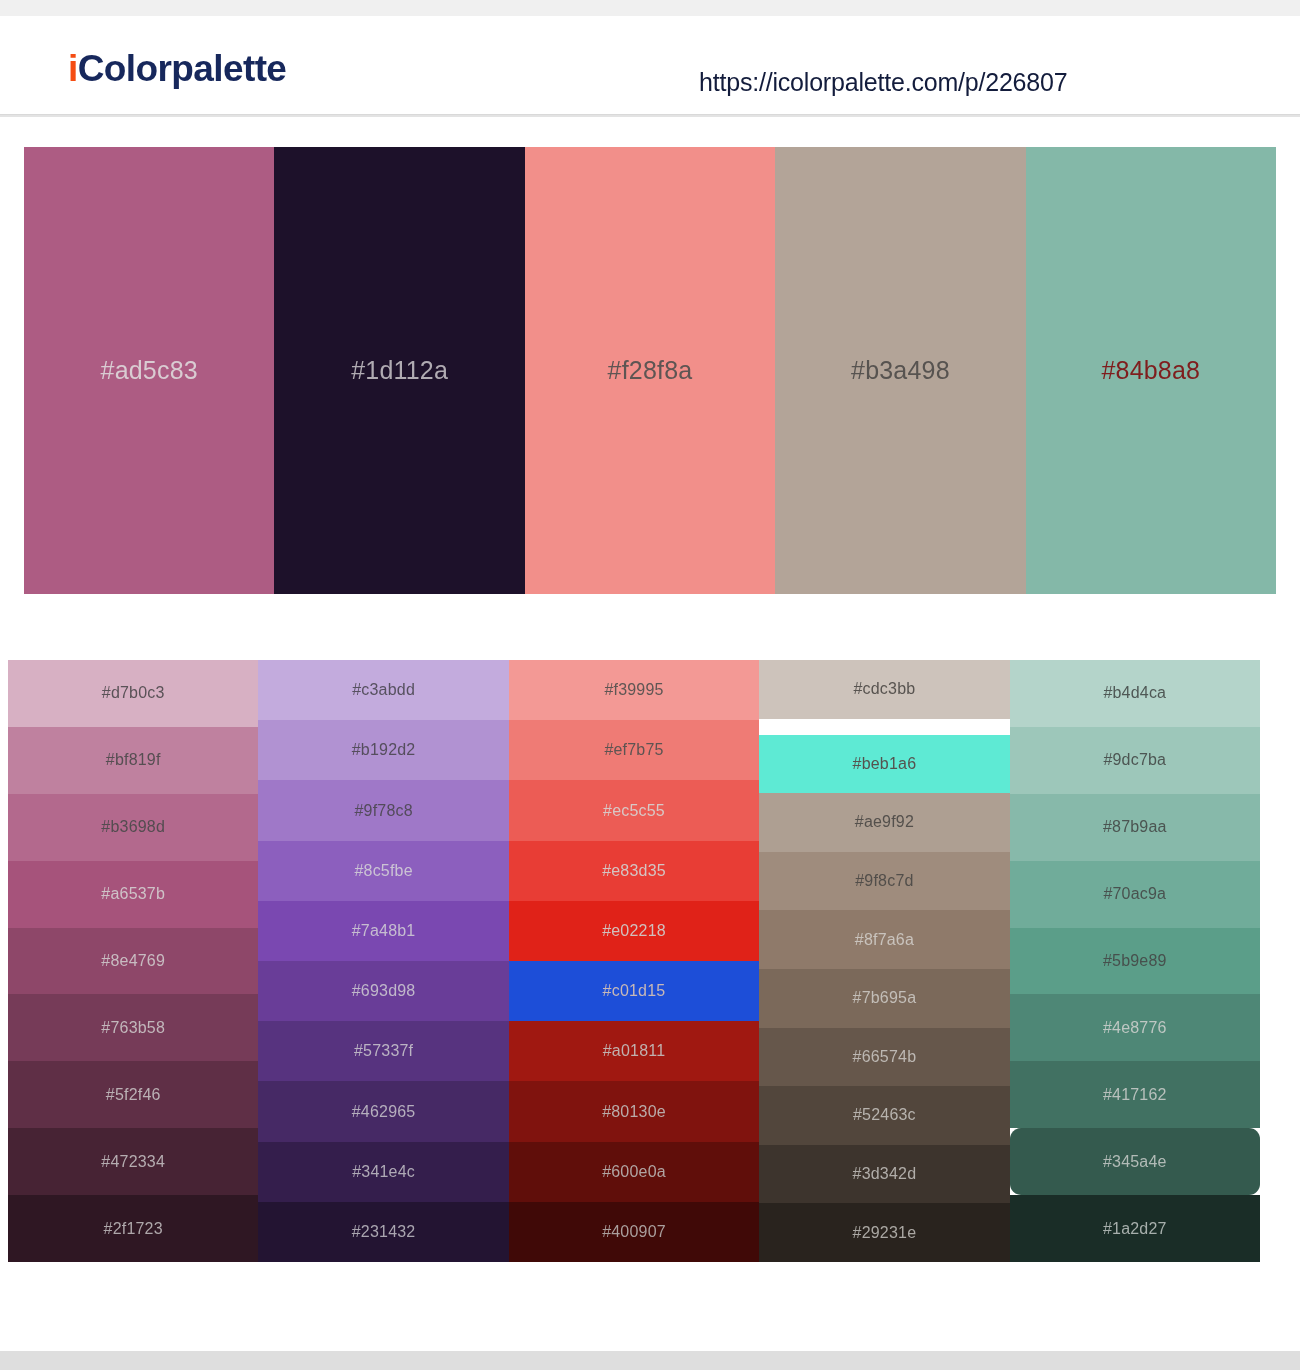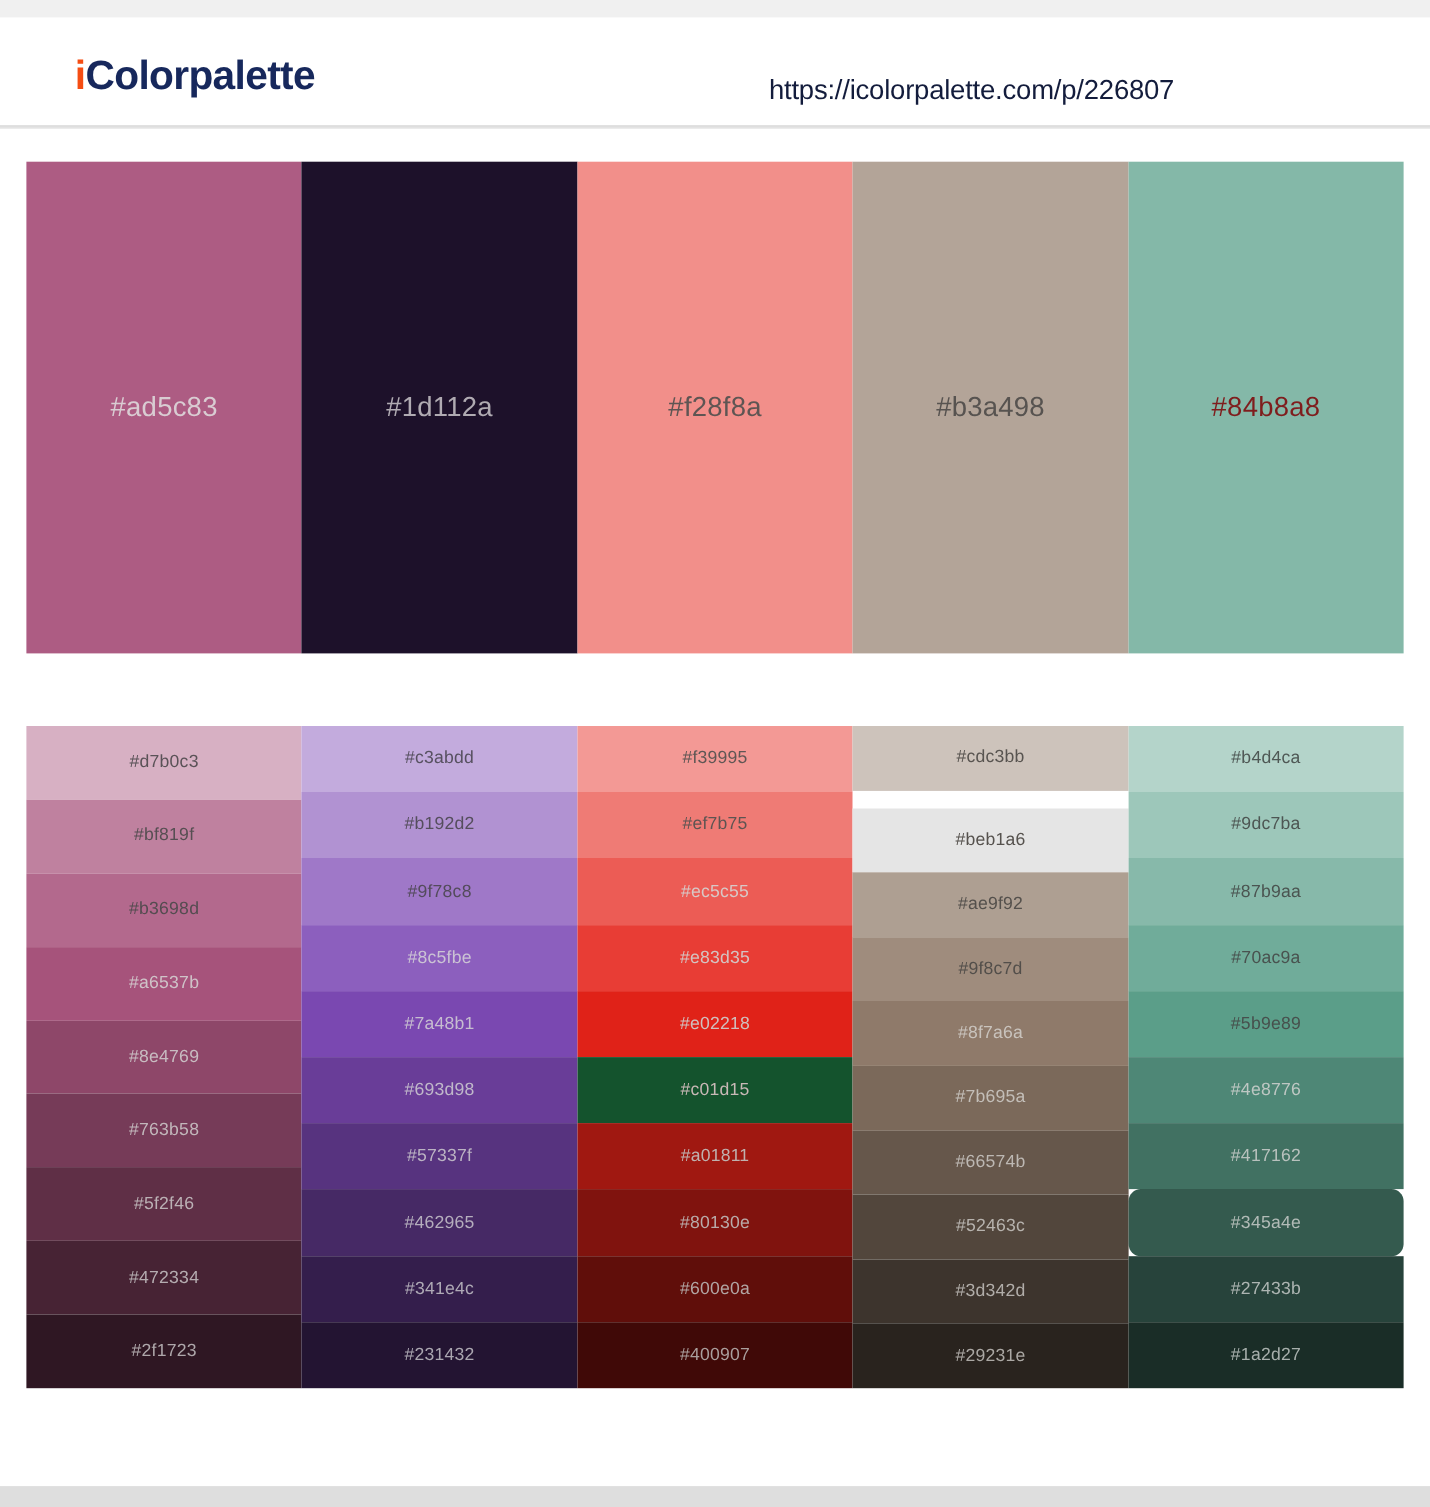--- a/index.html
+++ b/index.html
@@ -93,21 +93,21 @@
     font-family: "Liberation Sans", sans-serif;
     font-size: 25px;
     letter-spacing: 0.2px;
     line-height: 1;
     user-select: none;
   }
 
   
   .shades-grid {
     position: absolute;
-    left: 24px;
+    left: 8px;
     top: 660px;
     width: 1252px;
     height: 602px;
     display: flex;
   }
 
   .shade-col {
     flex: 1 1 0;
     display: flex;
     flex-direction: column;
@@ -191,47 +191,46 @@
         <div class="shade-cell" style="background: rgb(70, 41, 101); color: rgb(181, 174, 189);">#462965</div>
         <div class="shade-cell" style="background: rgb(52, 30, 76); color: rgb(175, 170, 182);">#341e4c</div>
         <div class="shade-cell" style="background: rgb(35, 20, 50); color: rgb(170, 166, 176);">#231432</div>
       </div>
       <div class="shade-col">
         <div class="shade-cell" style="background: rgb(243, 153, 149); color: rgb(95, 86, 84);">#f39995</div>
         <div class="shade-cell" style="background: rgb(239, 123, 117); color: rgb(93, 84, 82);">#ef7b75</div>
         <div class="shade-cell" style="background: rgb(236, 92, 85); color: rgb(216, 200, 198);">#ec5c55</div>
         <div class="shade-cell" style="background: rgb(232, 61, 53); color: rgb(212, 196, 194);">#e83d35</div>
         <div class="shade-cell" style="background: rgb(224, 34, 24); color: rgb(208, 192, 190);">#e02218</div>
-        <div class="shade-cell" style="background: #14532d; color: rgb(200, 184, 182);">#c01d15</div>
+        <div class="shade-cell" style="background: #1d4ed8; color: rgb(200, 184, 182);">#c01d15</div>
         <div class="shade-cell" style="background: rgb(160, 24, 17); color: rgb(192, 177, 175);">#a01811</div>
         <div class="shade-cell" style="background: rgb(128, 19, 14); color: rgb(185, 171, 169);">#80130e</div>
         <div class="shade-cell" style="background: rgb(96, 14, 10); color: rgb(177, 165, 163); text-align: center;">#600e0a</div>
         <div class="shade-cell" style="background: rgb(64, 9, 7); color: rgb(170, 159, 157);">#400907</div>
       </div>
       <div class="shade-col">
         <div class="shade-cell" style="background: rgb(205, 195, 187); color: rgb(88, 84, 80);">#cdc3bb</div>
-        <div class="shade-cell" style="background: #e5e5e5; color: rgb(86, 82, 78); margin-top: 16px;">#beb1a6</div>
+        <div class="shade-cell" style="background: #5eead4; color: rgb(86, 82, 78); margin-top: 16px;">#beb1a6</div>
         <div class="shade-cell" style="background: rgb(174, 159, 146); color: rgb(84, 80, 76);">#ae9f92</div>
         <div class="shade-cell" style="background: rgb(159, 140, 125); color: rgb(82, 78, 74);">#9f8c7d</div>
         <div class="shade-cell" style="background: rgb(143, 122, 106); color: rgb(201, 195, 189);">#8f7a6a</div>
         <div class="shade-cell" style="background: rgb(123, 105, 90); color: rgb(195, 190, 184);">#7b695a</div>
         <div class="shade-cell" style="background: rgb(102, 87, 75); color: rgb(189, 184, 179);">#66574b</div>
         <div class="shade-cell" style="background: rgb(82, 70, 60); color: rgb(183, 179, 174);">#52463c</div>
         <div class="shade-cell" style="background: rgb(61, 52, 45); color: rgb(177, 173, 169);">#3d342d</div>
         <div class="shade-cell" style="background: rgb(41, 35, 30); color: rgb(171, 168, 164);">#29231e</div>
       </div>
       <div class="shade-col">
         <div class="shade-cell" style="background: rgb(180, 212, 202); color: rgb(79, 88, 85);">#b4d4ca</div>
         <div class="shade-cell" style="background: rgb(157, 199, 186); color: rgb(77, 86, 83);">#9dc7ba</div>
         <div class="shade-cell" style="background: rgb(135, 185, 170); color: rgb(75, 84, 81);">#87b9aa</div>
         <div class="shade-cell" style="background: rgb(112, 172, 154); color: rgb(73, 82, 79);">#70ac9a</div>
         <div class="shade-cell" style="background: rgb(91, 158, 137); color: rgb(71, 80, 77);">#5b9e89</div>
         <div class="shade-cell" style="background: rgb(78, 135, 118); color: rgb(190, 199, 195);">#4e8776</div>
         <div class="shade-cell" style="background: rgb(65, 113, 98); color: rgb(184, 193, 189);">#417162</div>
         <div class="shade-cell" style="background: rgb(52, 90, 78); color: rgb(178, 187, 183); border-radius: 11px;">#345a4e</div>
-        <div class="shade-cell" style="background: rgb(39, 67, 59); color: rgb(173, 181, 178);">#27433b</div>
         <div class="shade-cell" style="background: rgb(26, 45, 39); color: rgb(167, 175, 172);">#1a2d27</div>
       </div>
     </div>
 
   <div class="bottom-strip" style="background: rgb(222, 222, 222);"></div>
 
 </div>
 
 </body></html>

